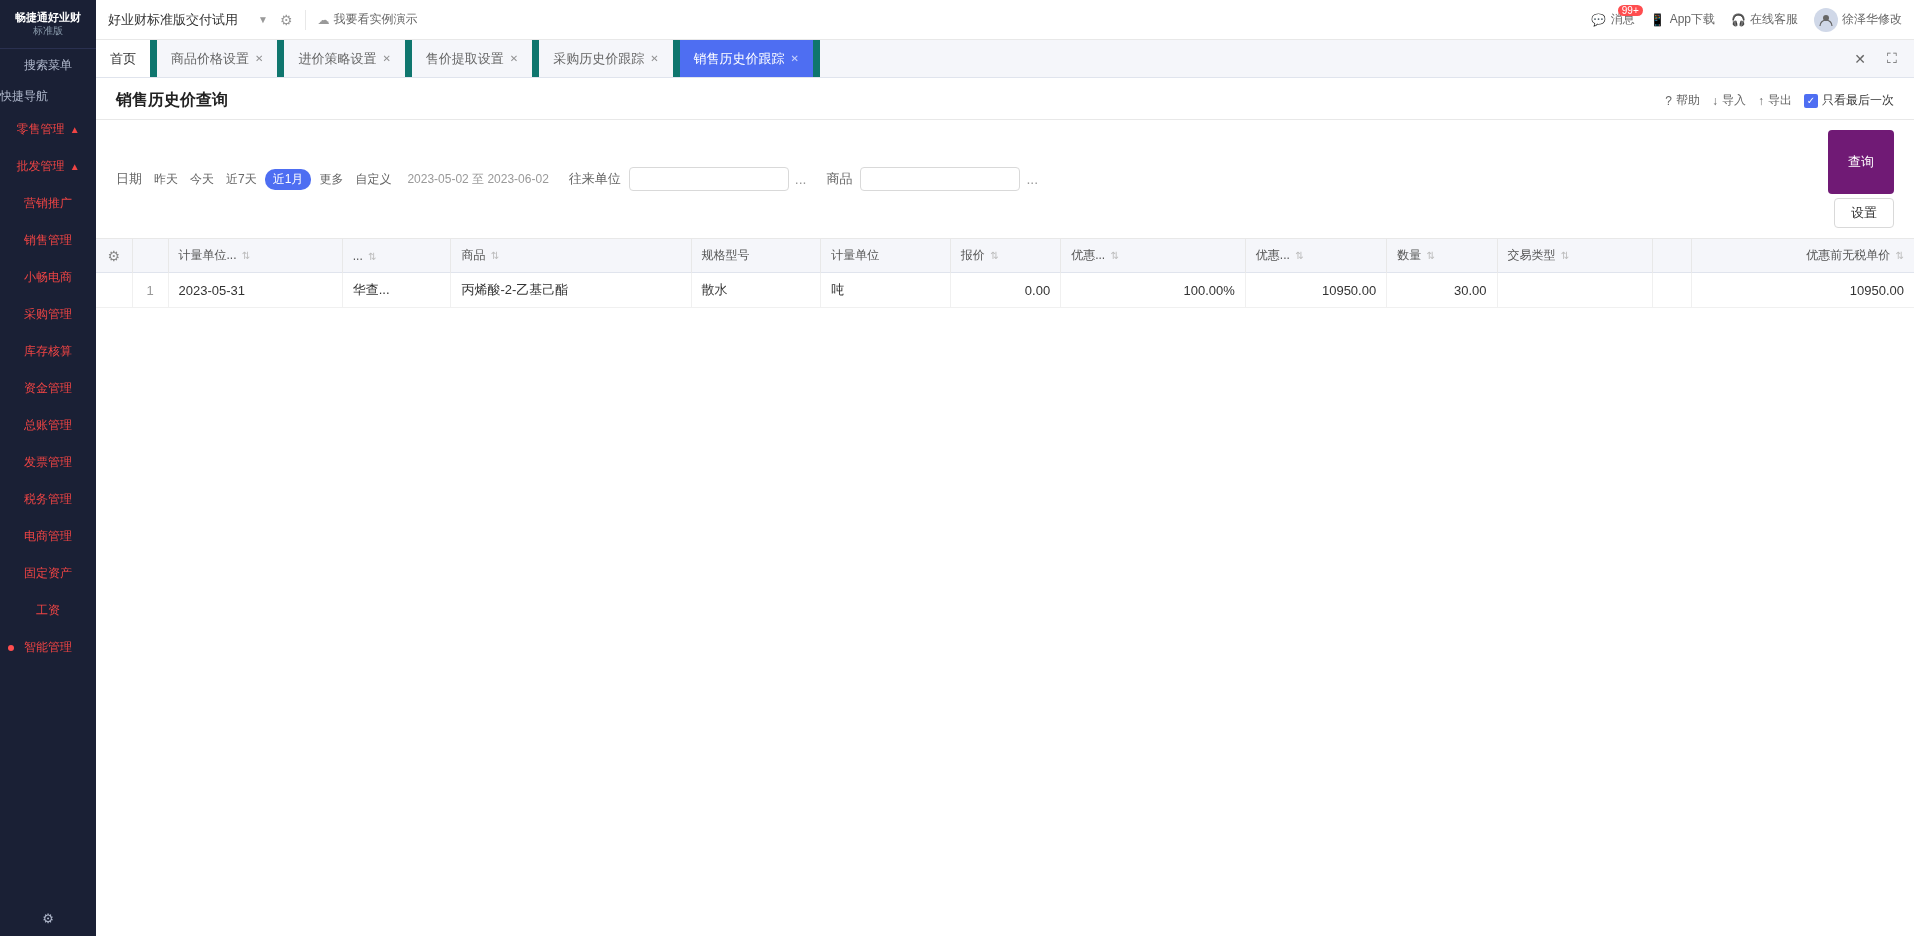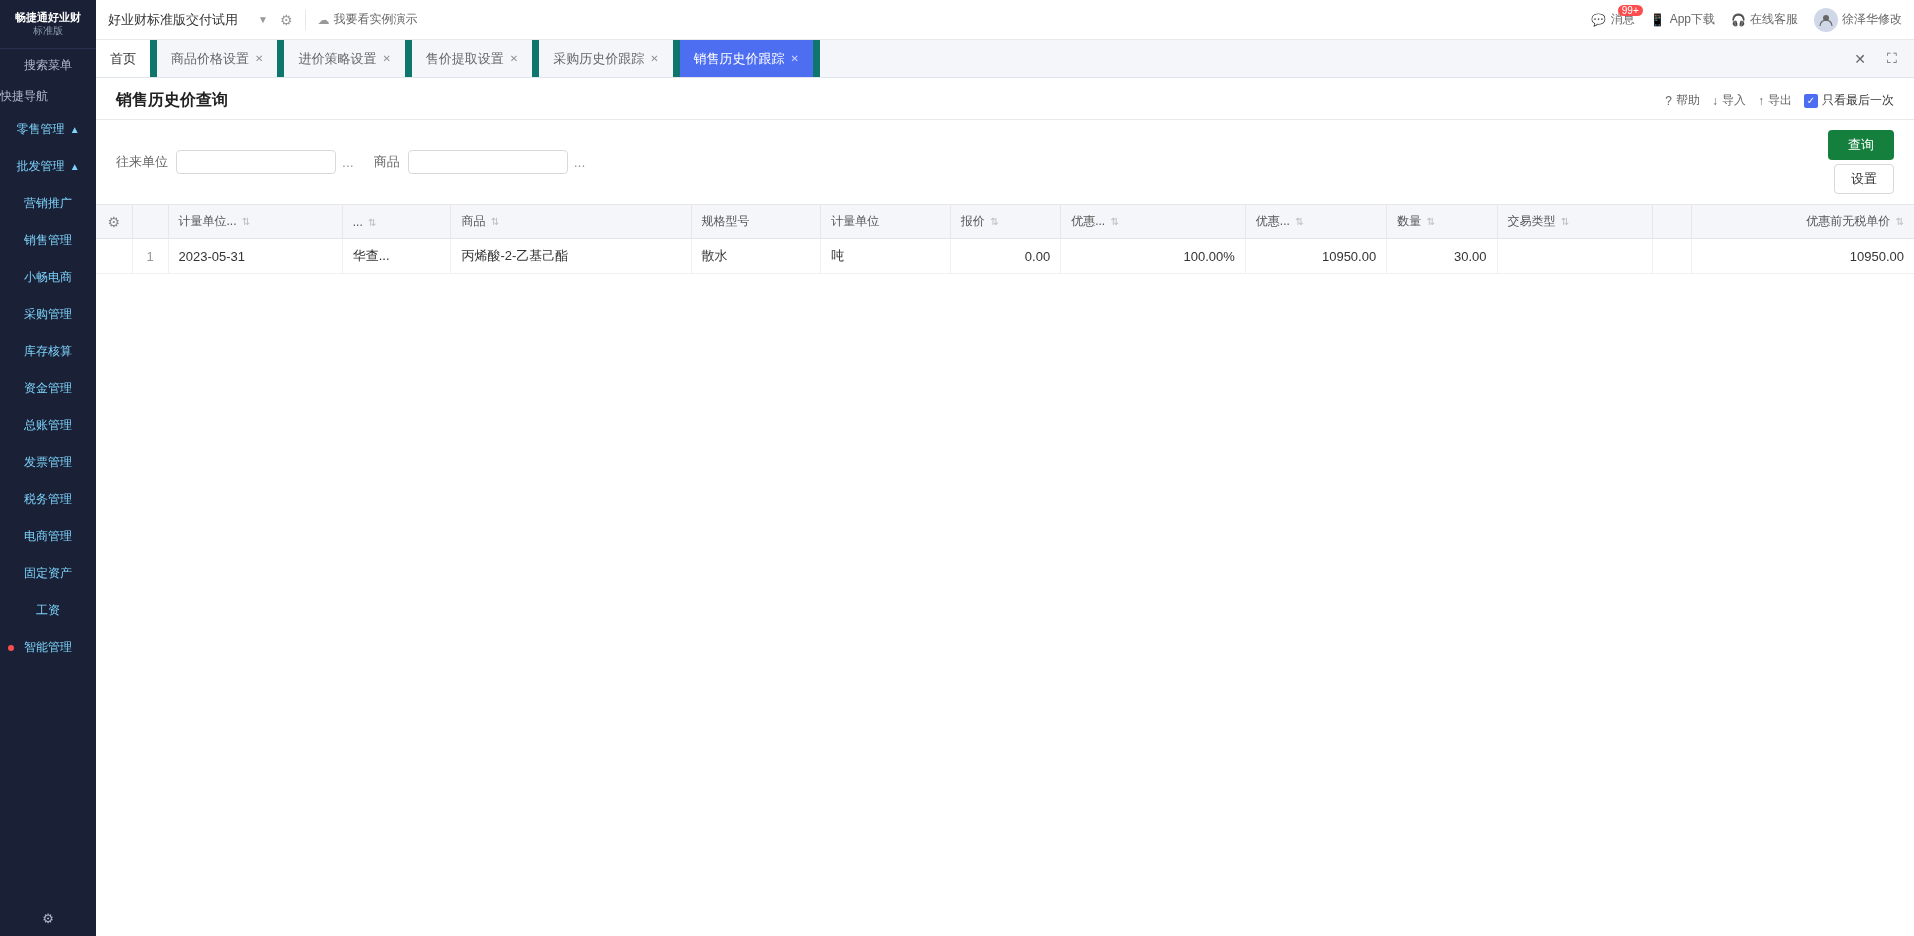--- a/index.html
+++ b/index.html
@@ -5,21 +5,21 @@
     * { box-sizing: border-box; margin: 0; padding: 0; }
     body { font-family: 'Microsoft YaHei', '微软雅黑', sans-serif; font-size: 13px; background: #f0f2f5; color: #333; display: flex; height: 936px; overflow: hidden; }
 
     
     .sidebar { width: 96px; background: #1a2035; color: #b0b8cc; display: flex; flex-direction: column; align-items: center; height: 100%; flex-shrink: 0; }
     .sidebar-logo { width: 100%; padding: 10px 8px; text-align: center; border-bottom: 1px solid #2a3050; }
     .sidebar-logo-text { font-size: 11px; color: #fff; line-height: 1.3; font-weight: bold; }
     .sidebar-logo-sub { font-size: 10px; color: #8899aa; }
     .sidebar-search { width: 100%; padding: 8px 0; text-align: center; color: #b0b8cc; cursor: pointer; font-size: 12px; }
     .sidebar-nav { width: 100%; padding: 6px 0; color: #b0b8cc; cursor: pointer; font-size: 12px; }
-    .sidebar-item { width: 100%; padding: 10px 0; text-align: center; cursor: pointer; font-size: 12px; color: #7dd3fc; position: relative; }
+    .sidebar-item { width: 100%; padding: 10px 0; text-align: center; cursor: pointer; font-size: 12px; color: #ef4444; position: relative; }
     .sidebar-item.has-dot::before { content: ''; width: 6px; height: 6px; background: #ff4d4f; border-radius: 50%; position: absolute; left: 8px; top: 50%; transform: translateY(-50%); }
     .sidebar-item .item-arrow { font-size: 10px; margin-left: 2px; }
     .sidebar-settings { margin-top: auto; width: 100%; padding: 10px 0; text-align: center; cursor: pointer; color: #b0b8cc; }
 
     
     .main { flex: 1; display: flex; flex-direction: column; overflow: hidden; }
 
     
     .topbar { height: 40px; background: #fff; border-bottom: 1px solid #e8e8e8; display: flex; align-items: center; padding: 0 12px; gap: 12px; flex-shrink: 0; }
     .topbar-module { display: flex; align-items: center; gap: 6px; font-size: 13px; color: #333; cursor: pointer; min-width: 160px; }
@@ -56,21 +56,21 @@
     .filter-bar { padding: 10px 20px; background: #fff; border-bottom: 1px solid #e8e8e8; display: flex; align-items: center; gap: 20px; flex-shrink: 0; }
     .filter-group { display: flex; align-items: center; gap: 8px; font-size: 13px; }
     .filter-label { color: #666; white-space: nowrap; }
     .date-options { display: flex; align-items: center; gap: 4px; }
     .date-opt { font-size: 12px; color: #666; cursor: pointer; padding: 2px 4px; border-radius: 3px; }
     .date-opt.active { background: #4e6ef2; color: #fff; border-radius: 10px; padding: 2px 8px; }
     .date-range { font-size: 12px; color: #999; margin-left: 4px; }
     .filter-input-group { display: flex; align-items: center; gap: 6px; }
     .filter-input { border: 1px solid #d9d9d9; border-radius: 4px; padding: 4px 8px; font-size: 12px; width: 160px; outline: none; color: #333; }
     .filter-dots { color: #999; cursor: pointer; font-size: 14px; }
-    .btn-query { background: #15803d; color: #fff; border: none; border-radius: 4px; padding: 6px 20px; font-size: 13px; cursor: pointer; }
+    .btn-query { background: #701a75; color: #fff; border: none; border-radius: 4px; padding: 23px 20px; font-size: 13px; cursor: pointer; }
     .btn-settings { background: #fff; color: #333; border: 1px solid #d9d9d9; border-radius: 4px; padding: 5px 16px; font-size: 13px; cursor: pointer; }
     .filter-right { margin-left: auto; display: flex; flex-direction: column; gap: 4px; align-items: flex-end; }
 
     
     .table-container { flex: 1; overflow: auto; padding: 0 0; background: #fff; }
     table { width: 100%; border-collapse: collapse; font-size: 13px; }
     thead tr { background: #f5f6fa; border-bottom: 1px solid #e0e4ed; }
     thead th { padding: 8px 10px; text-align: left; font-weight: normal; color: #555; white-space: nowrap; border-right: 1px solid #e8e8e8; position: relative; font-size: 12px; }
     thead th:last-child { border-right: none; }
     thead th .sort-icon { color: #bbb; font-size: 10px; margin-left: 2px; }
@@ -235,20 +235,32 @@
         <div class="only-last-checkbox">
           <div class="checkbox-box">
             <span class="checkbox-check">✓</span>
           </div>
           <span>只看最后一次</span>
         </div>
       </div>
     </div>
 
     <div class="filter-bar">
+      <div class="filter-group">
+        <span class="filter-label">日期</span>
+        <div class="date-options">
+          <span class="date-opt">昨天</span>
+          <span class="date-opt">今天</span>
+          <span class="date-opt">近7天</span>
+          <span class="date-opt active">近1月</span>
+          <span class="date-opt">更多</span>
+          <span class="date-opt">自定义</span>
+        </div>
+        <span class="date-range">2023-05-02 至 2023-06-02</span>
+      </div>
 
       <div class="filter-group">
         <span class="filter-label">往来单位</span>
         <div class="filter-input-group">
           <input type="text" class="filter-input" placeholder="" style="">
           <span class="filter-dots">...</span>
         </div>
       </div>
 
       <div class="filter-group">

